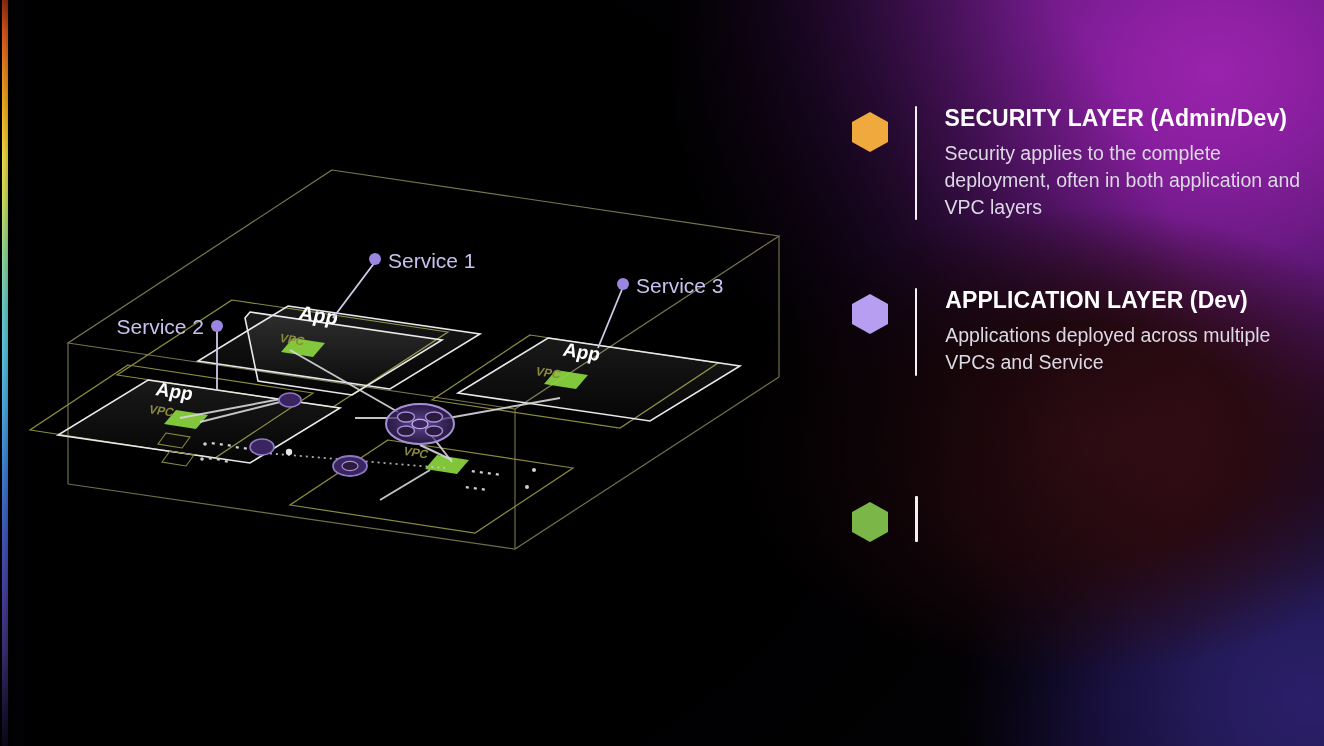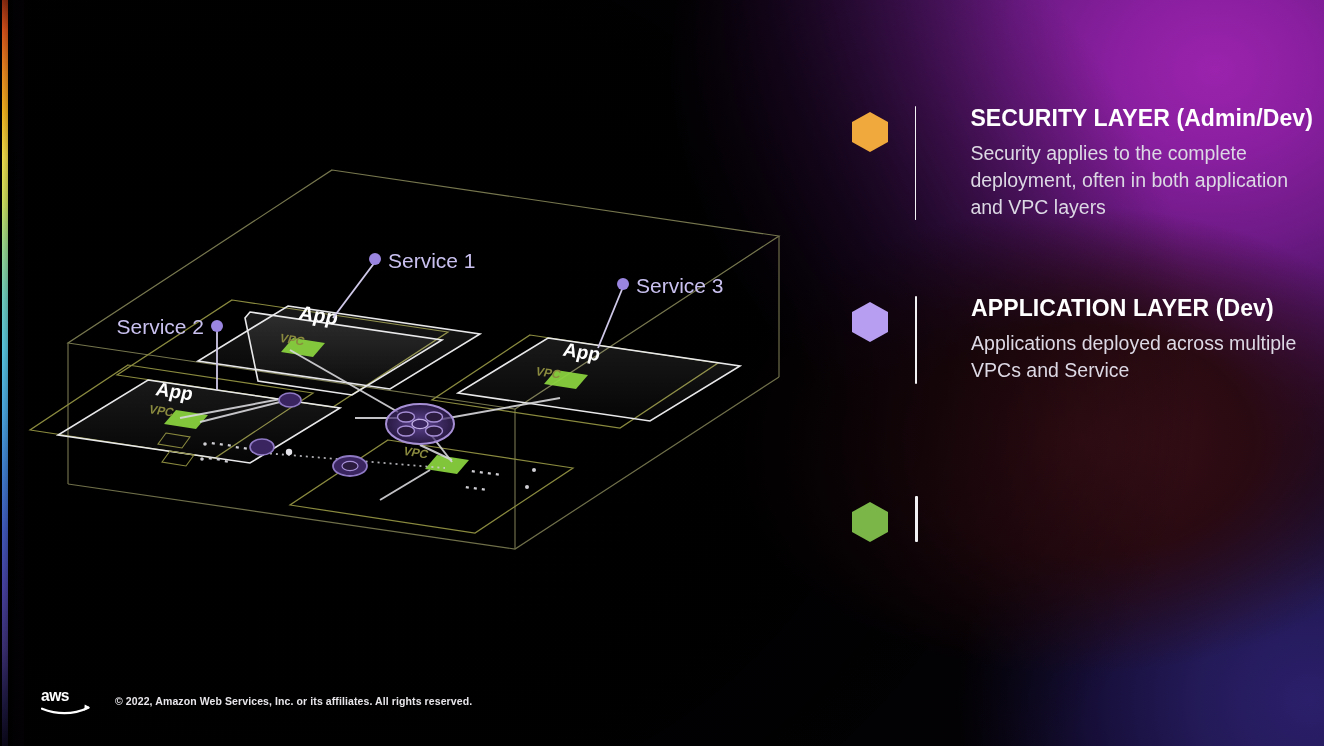--- a/index.html
+++ b/index.html
@@ -105,39 +105,39 @@
     top: 0;
     width: 462px;
     height: 700px;
   }
   .legend-block {
     position: absolute;
     display: flex;
     align-items: flex-start;
   }
   #legend-block-0 { top: 106px; }
-  #legend-block-1 { top: 296px; }
+  #legend-block-1 { top: 288px; }
   #legend-block-2 { top: 496px; }
 
   .hex {
     width: 36px;
     height: 40px;
     flex: 0 0 36px;
     margin-top: 6px;
     clip-path: polygon(50% 0%, 100% 25%, 100% 75%, 50% 100%, 0% 75%, 0% 25%);
   }
   .rule {
     width: 3px;
     align-self: stretch;
     margin-left: 27px;
     background: #f2f2f4;
     border-radius: 1px;
   }
   .legend-text {
-    margin-left: 54px;
+    margin-left: 28px;
     max-width: 372px;
   }
   .legend-title {
     font-size: 23px;
     font-weight: bold;
     color: #ffffff;
     letter-spacing: 0.1px;
     line-height: 1.12;
     margin: 0 0 8px 0;
     white-space: nowrap;
@@ -351,22 +351,14 @@
       </div>
     </div>
 
     <div class="legend-block" id="legend-block-2">
       <div class="hex" style="background:#7ab648"></div>
       <div class="rule"></div>
     </div>
 
   </div>
 
-  <div class="footer">
-    <svg class="aws-logo" viewBox="0 0 100 62">
-      <text x="2" y="30" fill="#ffffff" font-size="30" font-weight="bold" font-family="Liberation Sans, sans-serif" letter-spacing="-1">aws</text>
-      <path d="M4 44 Q 50 62 93 42" stroke="#ffffff" stroke-width="4.5" fill="none" stroke-linecap="round"></path>
-      <path d="M86 36 L96 41 L85 48 Z" fill="#ffffff"></path>
-    </svg>
-    <div class="copyright">© 2022, Amazon Web Services, Inc. or its affiliates. All rights reserved.</div>
-  </div>
 
 </div>
 
 </body></html>

